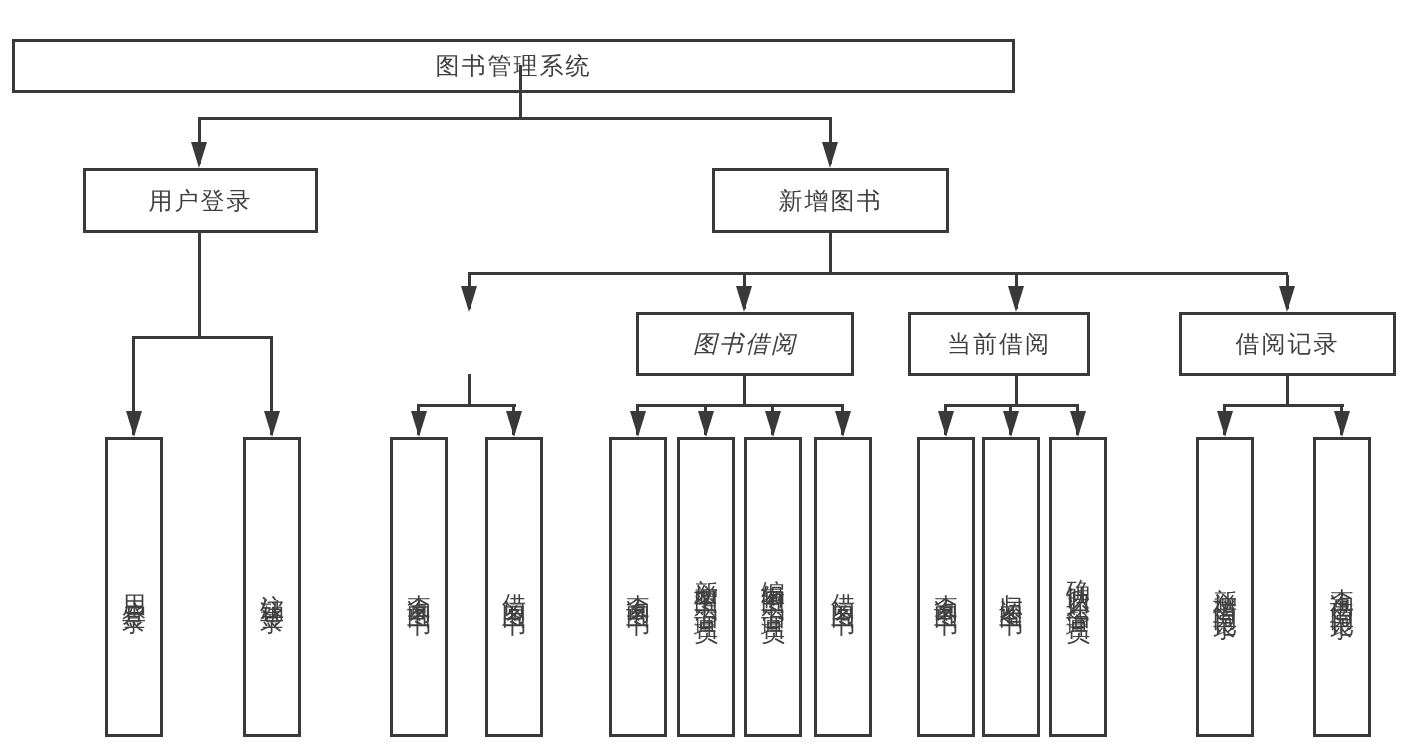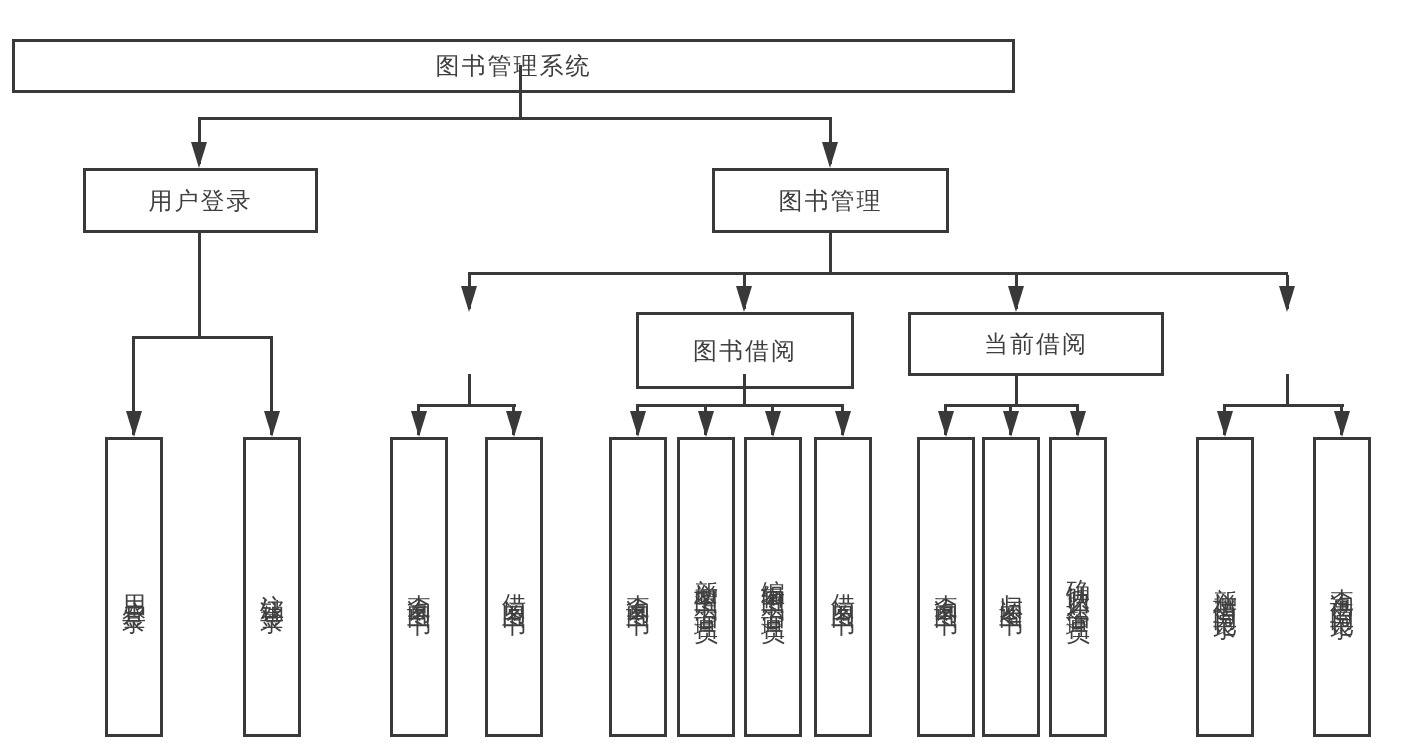--- a/index.html
+++ b/index.html
@@ -78,21 +78,21 @@
 
   <div class="vline" style="left:198px;top:120px;height:44px;"></div>
   <div class="arrow" style="left:191px;top:142px;"></div>
   <div class="vline" style="left:829px;top:120px;height:44px;"></div>
   <div class="arrow" style="left:822px;top:142px;"></div>
 
   <div class="box" style="left:83px;top:168px;width:235px;height:65px;">
     <span class="lbl">用户登录</span>
   </div>
   <div class="box" style="left:712px;top:168px;width:237px;height:65px;">
-    <span class="lbl">图书管理</span>
+    <span class="lbl">新增图书</span>
   </div>
 
   <div class="vline" style="left:198px;top:231px;height:108px;"></div>
   <div class="hline" style="left:132px;top:336px;width:141px;"></div>
   <div class="vline" style="left:132px;top:339px;height:96px;"></div>
   <div class="arrow" style="left:126px;top:411px;"></div>
   <div class="vline" style="left:270px;top:339px;height:96px;"></div>
   <div class="arrow" style="left:264px;top:411px;"></div>
 
   <div class="vline" style="left:829px;top:231px;height:44px;"></div>
@@ -100,25 +100,28 @@
 
   <div class="vline" style="left:468px;top:275px;height:34px;"></div>
   <div class="arrow" style="left:461px;top:286px;"></div>
   <div class="vline" style="left:743px;top:275px;height:34px;"></div>
   <div class="arrow" style="left:736px;top:286px;"></div>
   <div class="vline" style="left:1015px;top:275px;height:34px;"></div>
   <div class="arrow" style="left:1008px;top:286px;"></div>
   <div class="vline" style="left:1286px;top:275px;height:34px;"></div>
   <div class="arrow" style="left:1279px;top:286px;"></div>
 
-  <div class="box" style="left:636px;top:312px;width:218px;height:77px;">
+  <div class="box" style="left:636px;top:312px;width:218px;height:64px;font-style:italic;">
     <span class="lbl">图书借阅</span>
   </div>
-  <div class="box" style="left:908px;top:312px;width:256px;height:64px;">
+  <div class="box" style="left:908px;top:312px;width:182px;height:64px;">
     <span class="lbl">当前借阅</span>
+  </div>
+  <div class="box" style="left:1179px;top:312px;width:217px;height:64px;">
+    <span class="lbl">借阅记录</span>
   </div>
 
   <div class="vline" style="left:468px;top:374px;height:33px;"></div>
   <div class="hline" style="left:417px;top:404px;width:99px;"></div>
   <div class="vline" style="left:417px;top:407px;height:28px;"></div>
   <div class="arrow" style="left:411px;top:411px;"></div>
   <div class="vline" style="left:512px;top:407px;height:28px;"></div>
   <div class="arrow" style="left:506px;top:411px;"></div>
 
   <div class="vline" style="left:743px;top:374px;height:33px;"></div>

